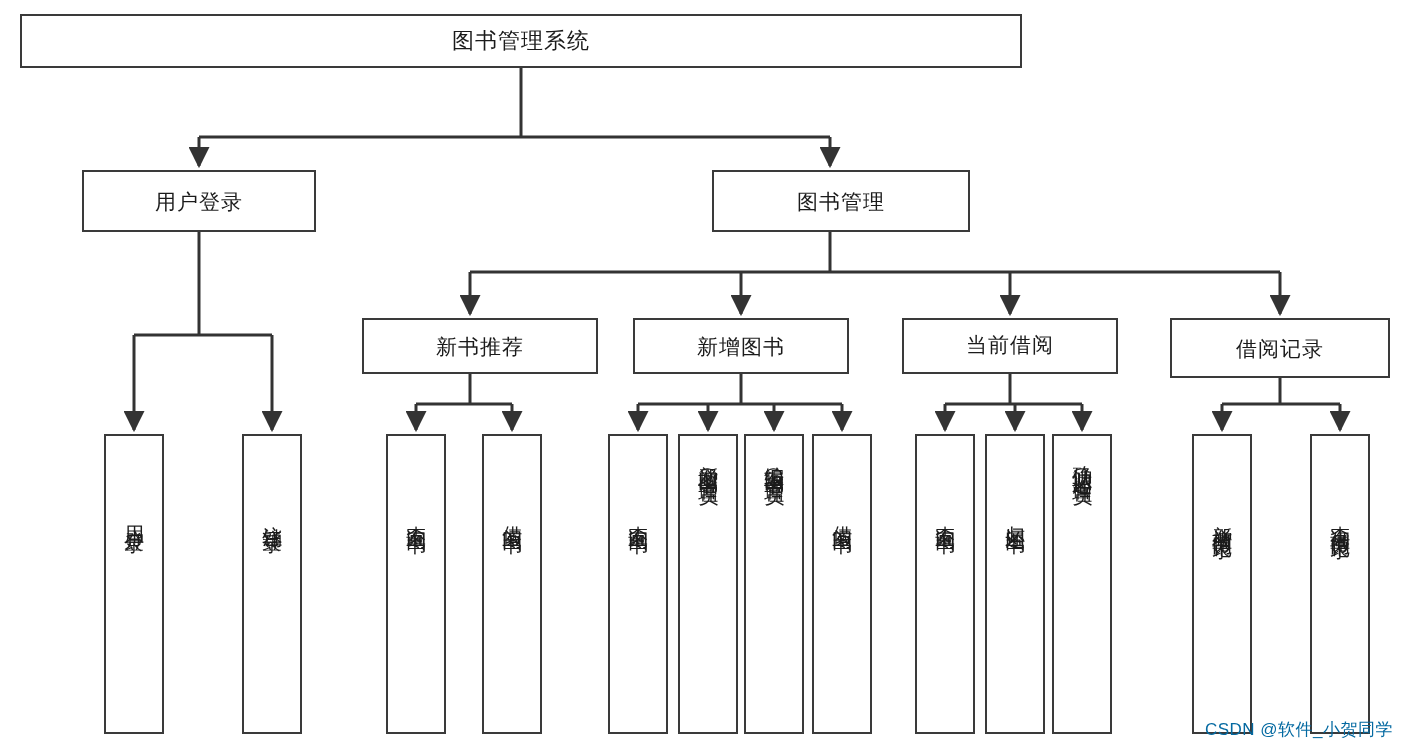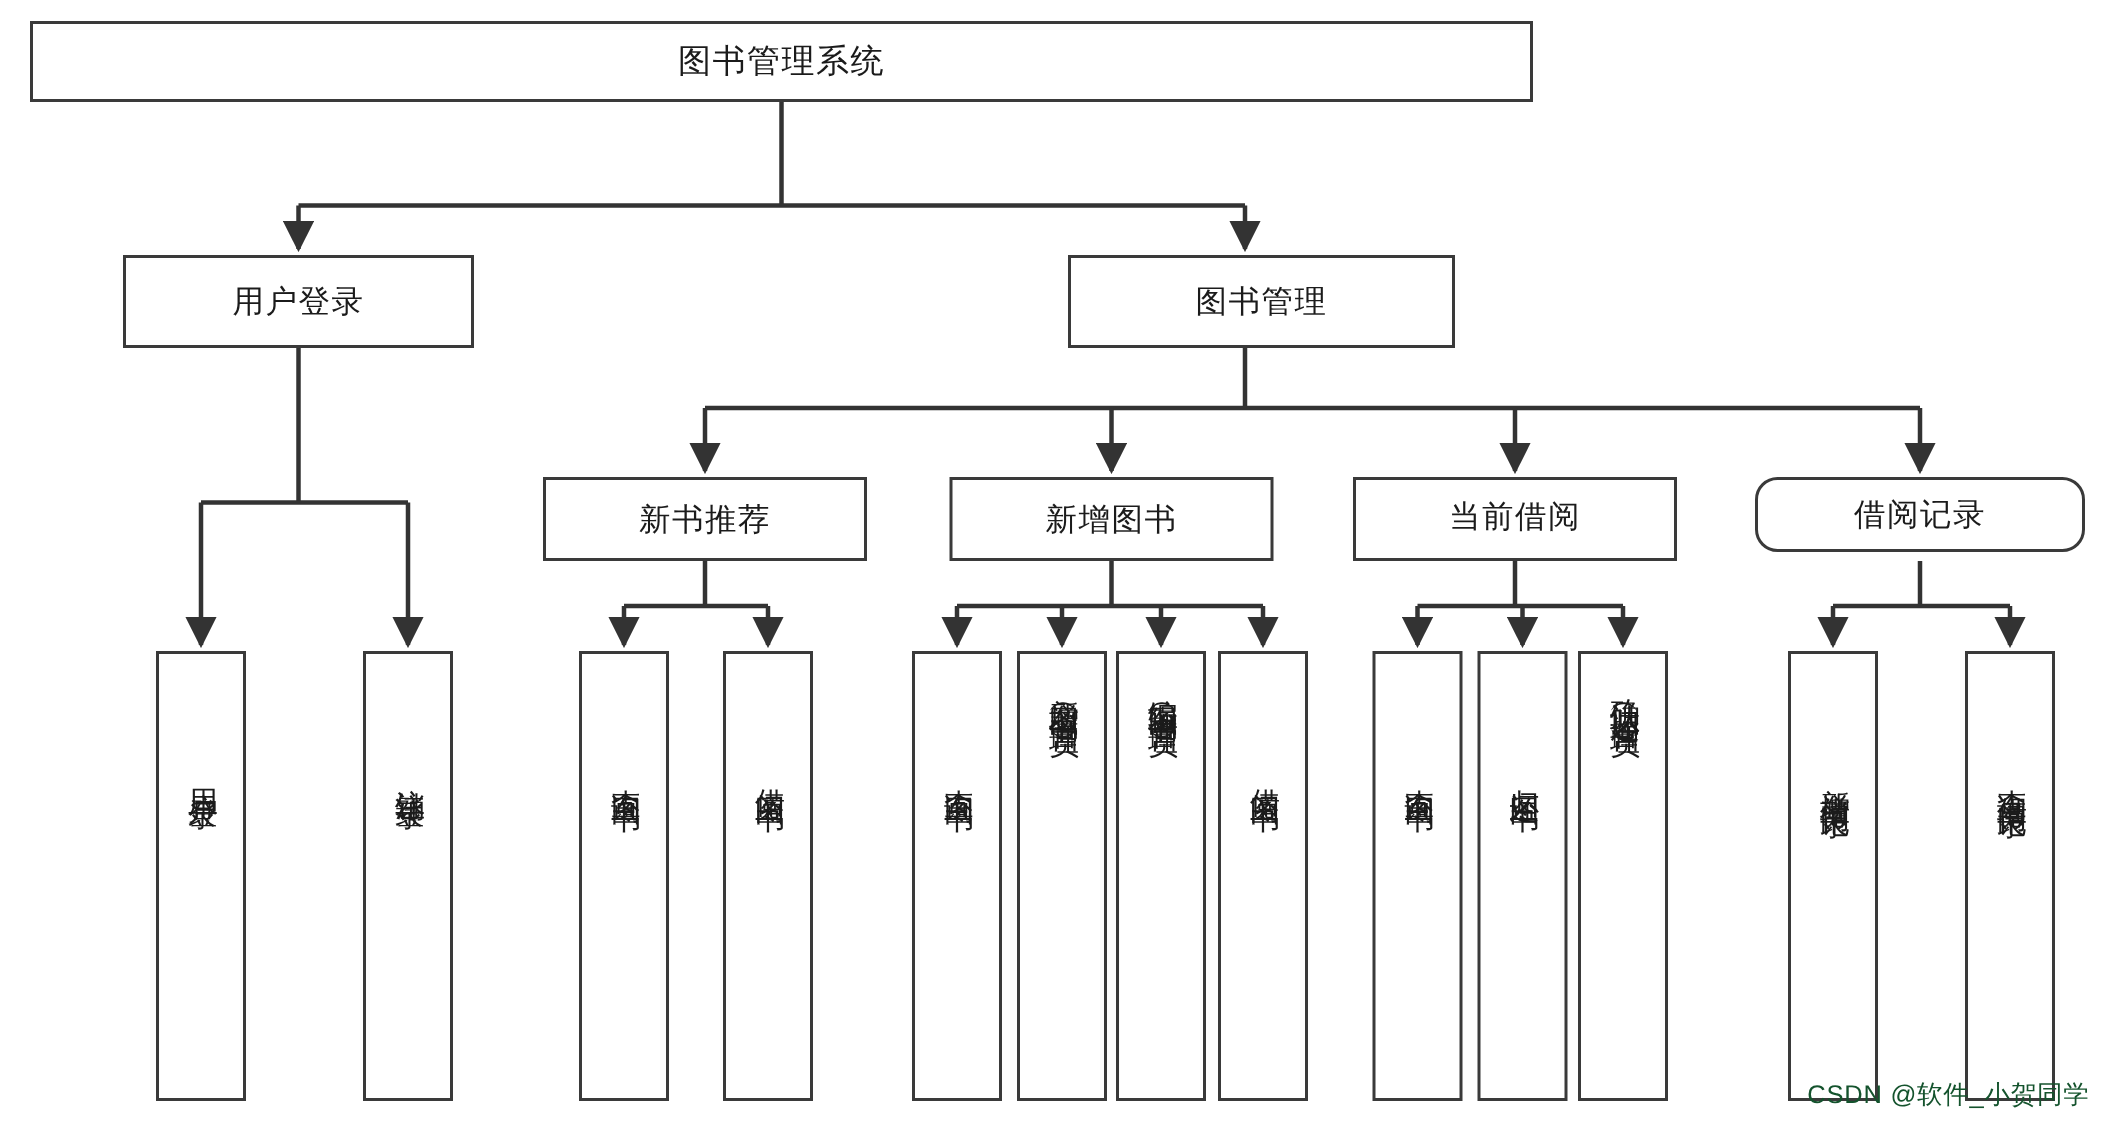--- a/index.html
+++ b/index.html
@@ -59,21 +59,21 @@
   }
   
   .node.vert.mid{ padding-top:74px; }
 
   
   #watermark{
     position:absolute;
     right:12px;
     bottom:6px;
     font-size:17px;
-    color:#14532d;
+    color:#0369a1;
     letter-spacing:0.5px;
     white-space:nowrap;
     z-index:5;
   }
 </style>
 </head>
 <body>
 
 <div id="canvas">
 
@@ -130,30 +130,30 @@
   <div id="nodes">
       <div class="node horiz root" style="left: 20px; top: 14px; width: 1002px; height: 54px;">
         <span>图书管理系统</span>
       </div>
       <div class="node horiz" style="left: 82px; top: 170px; width: 234px; height: 62px;">
         <span>用户登录</span>
       </div>
       <div class="node horiz" style="left: 712px; top: 170px; width: 258px; height: 62px;">
         <span>图书管理</span>
       </div>
-      <div class="node horiz" style="left: 362px; top: 318px; width: 216px; height: 56px;">
+      <div class="node horiz" style="left: 362px; top: 318px; width: 236px; height: 56px;">
         <span>新书推荐</span>
       </div>
       <div class="node horiz" style="left: 633px; top: 318px; width: 216px; height: 56px;">
         <span>新增图书</span>
       </div>
       <div class="node horiz" style="left: 902px; top: 318px; width: 216px; height: 56px; font-family: Liberation Mono, monospace;">
         <span>当前借阅</span>
       </div>
-      <div class="node horiz" style="left: 1170px; top: 318px; width: 220px; height: 50px; border-radius: 15px;">
+      <div class="node horiz" style="left: 1170px; top: 318px; width: 220px; height: 60px;">
         <span>借阅记录</span>
       </div>
       <div class="node vert mid" style="left: 104px; top: 434px; width: 60px; height: 300px;">
         <span class="vtext">用户登录</span>
       </div>
       <div class="node vert mid" style="left: 242px; top: 434px; width: 60px; height: 300px;">
         <span class="vtext">注销登录</span>
       </div>
       <div class="node vert mid" style="left: 386px; top: 434px; width: 60px; height: 300px;">
         <span class="vtext">查询图书</span>

